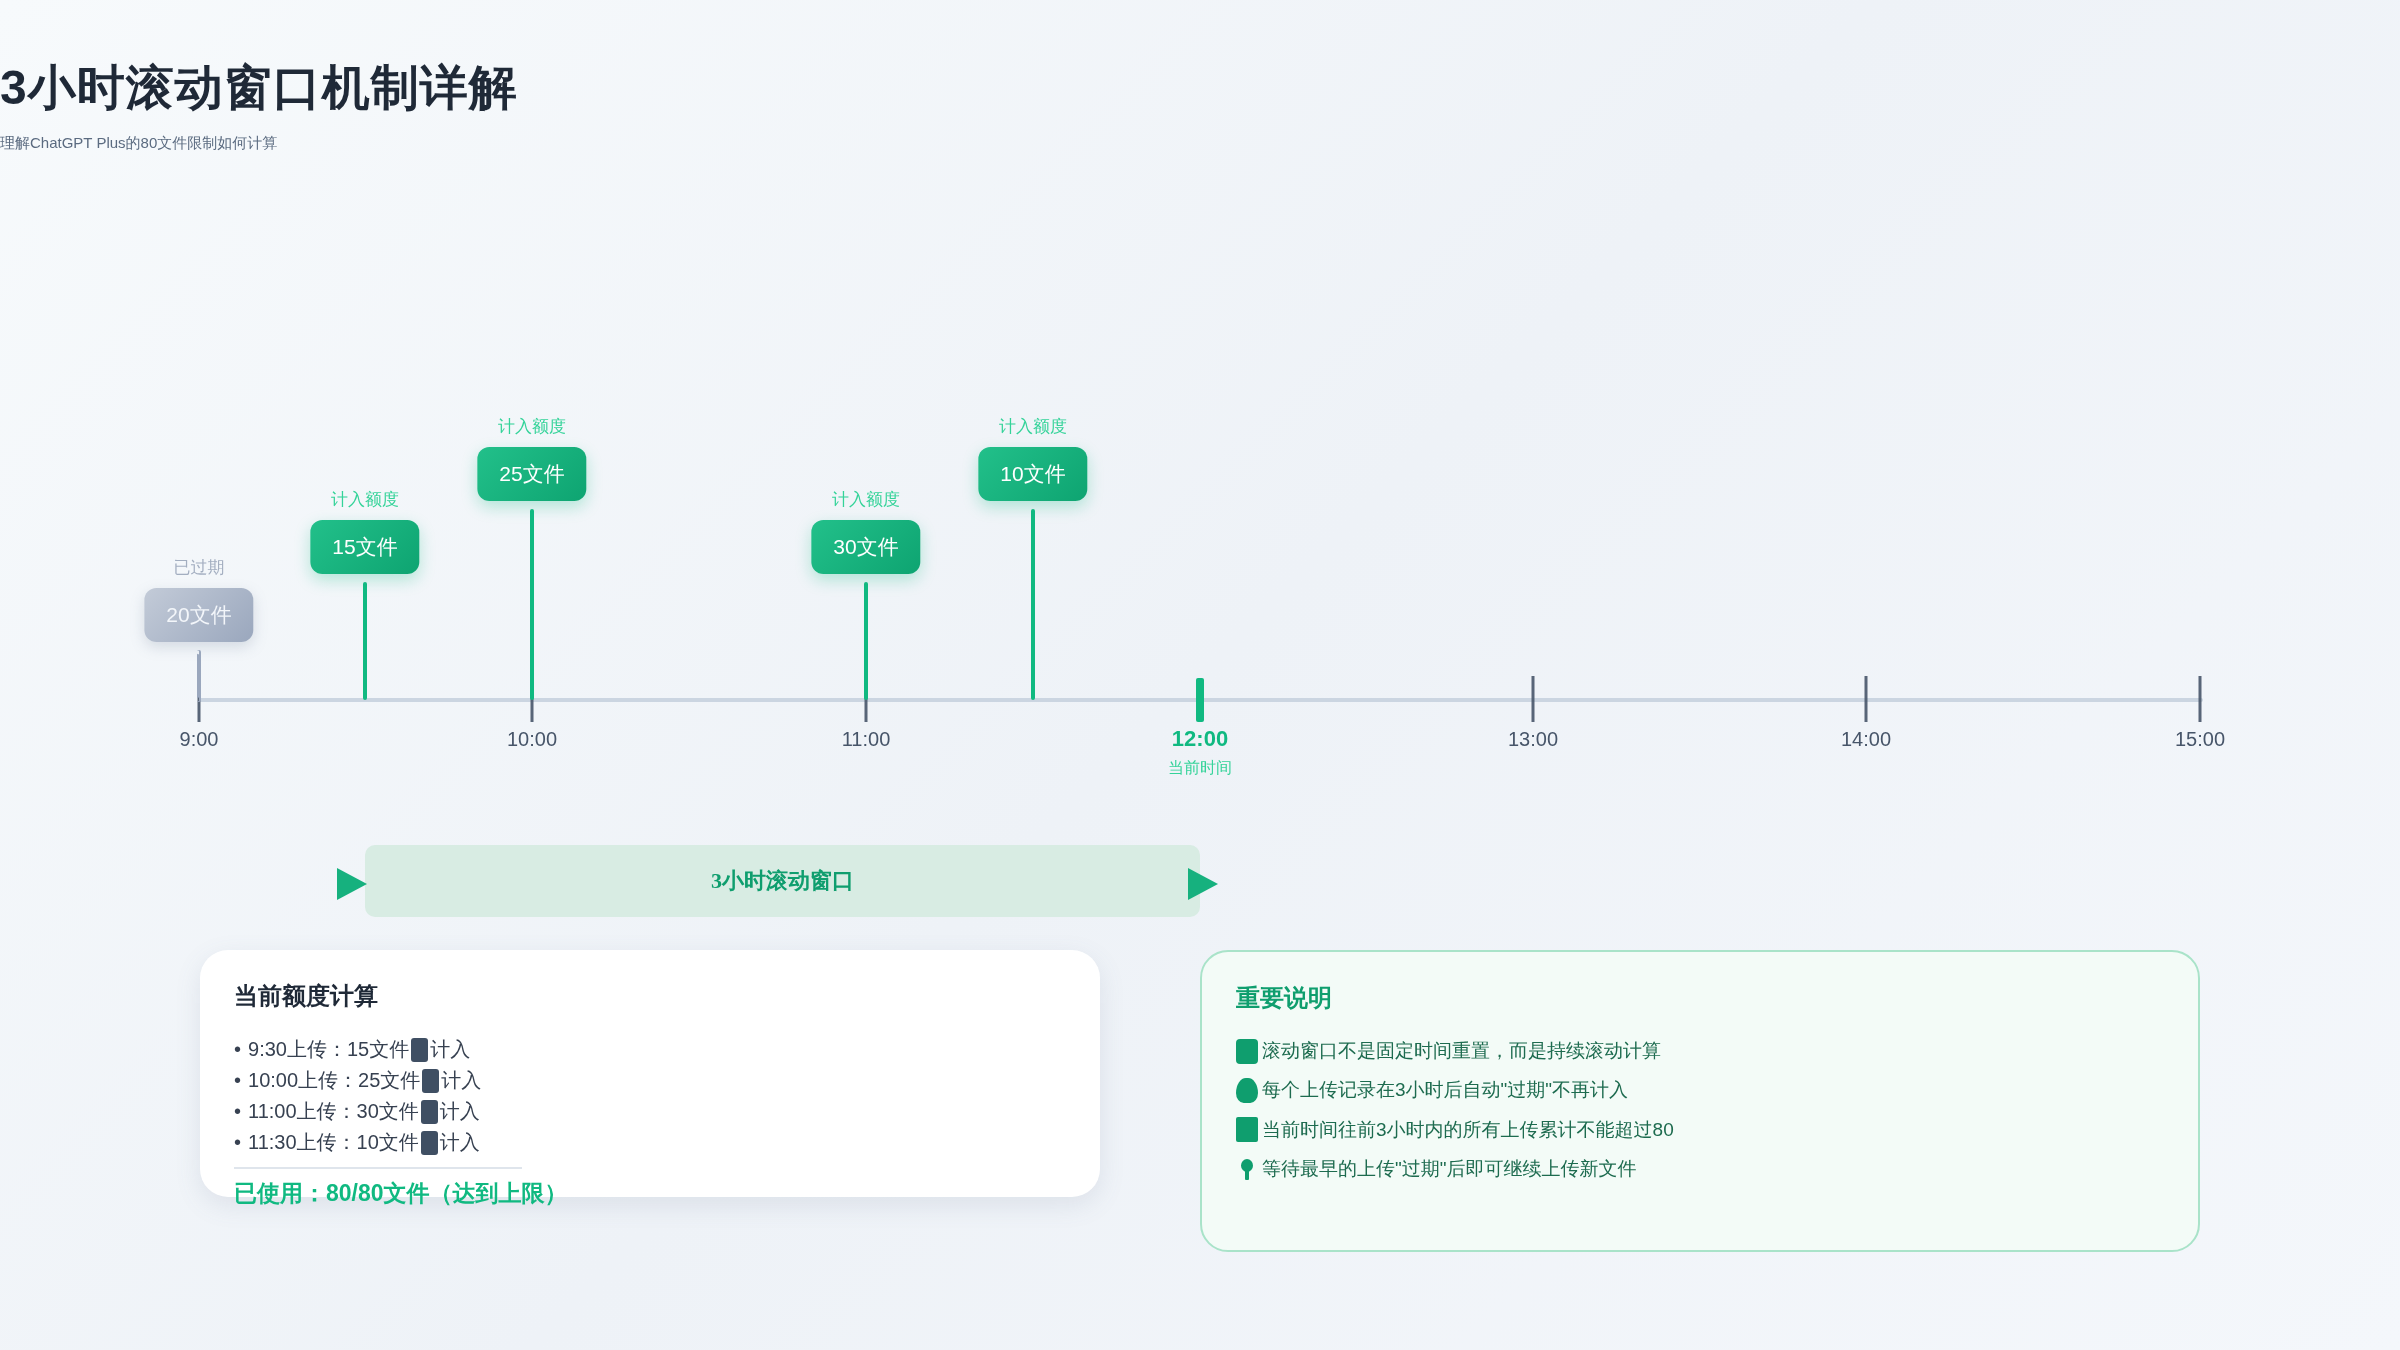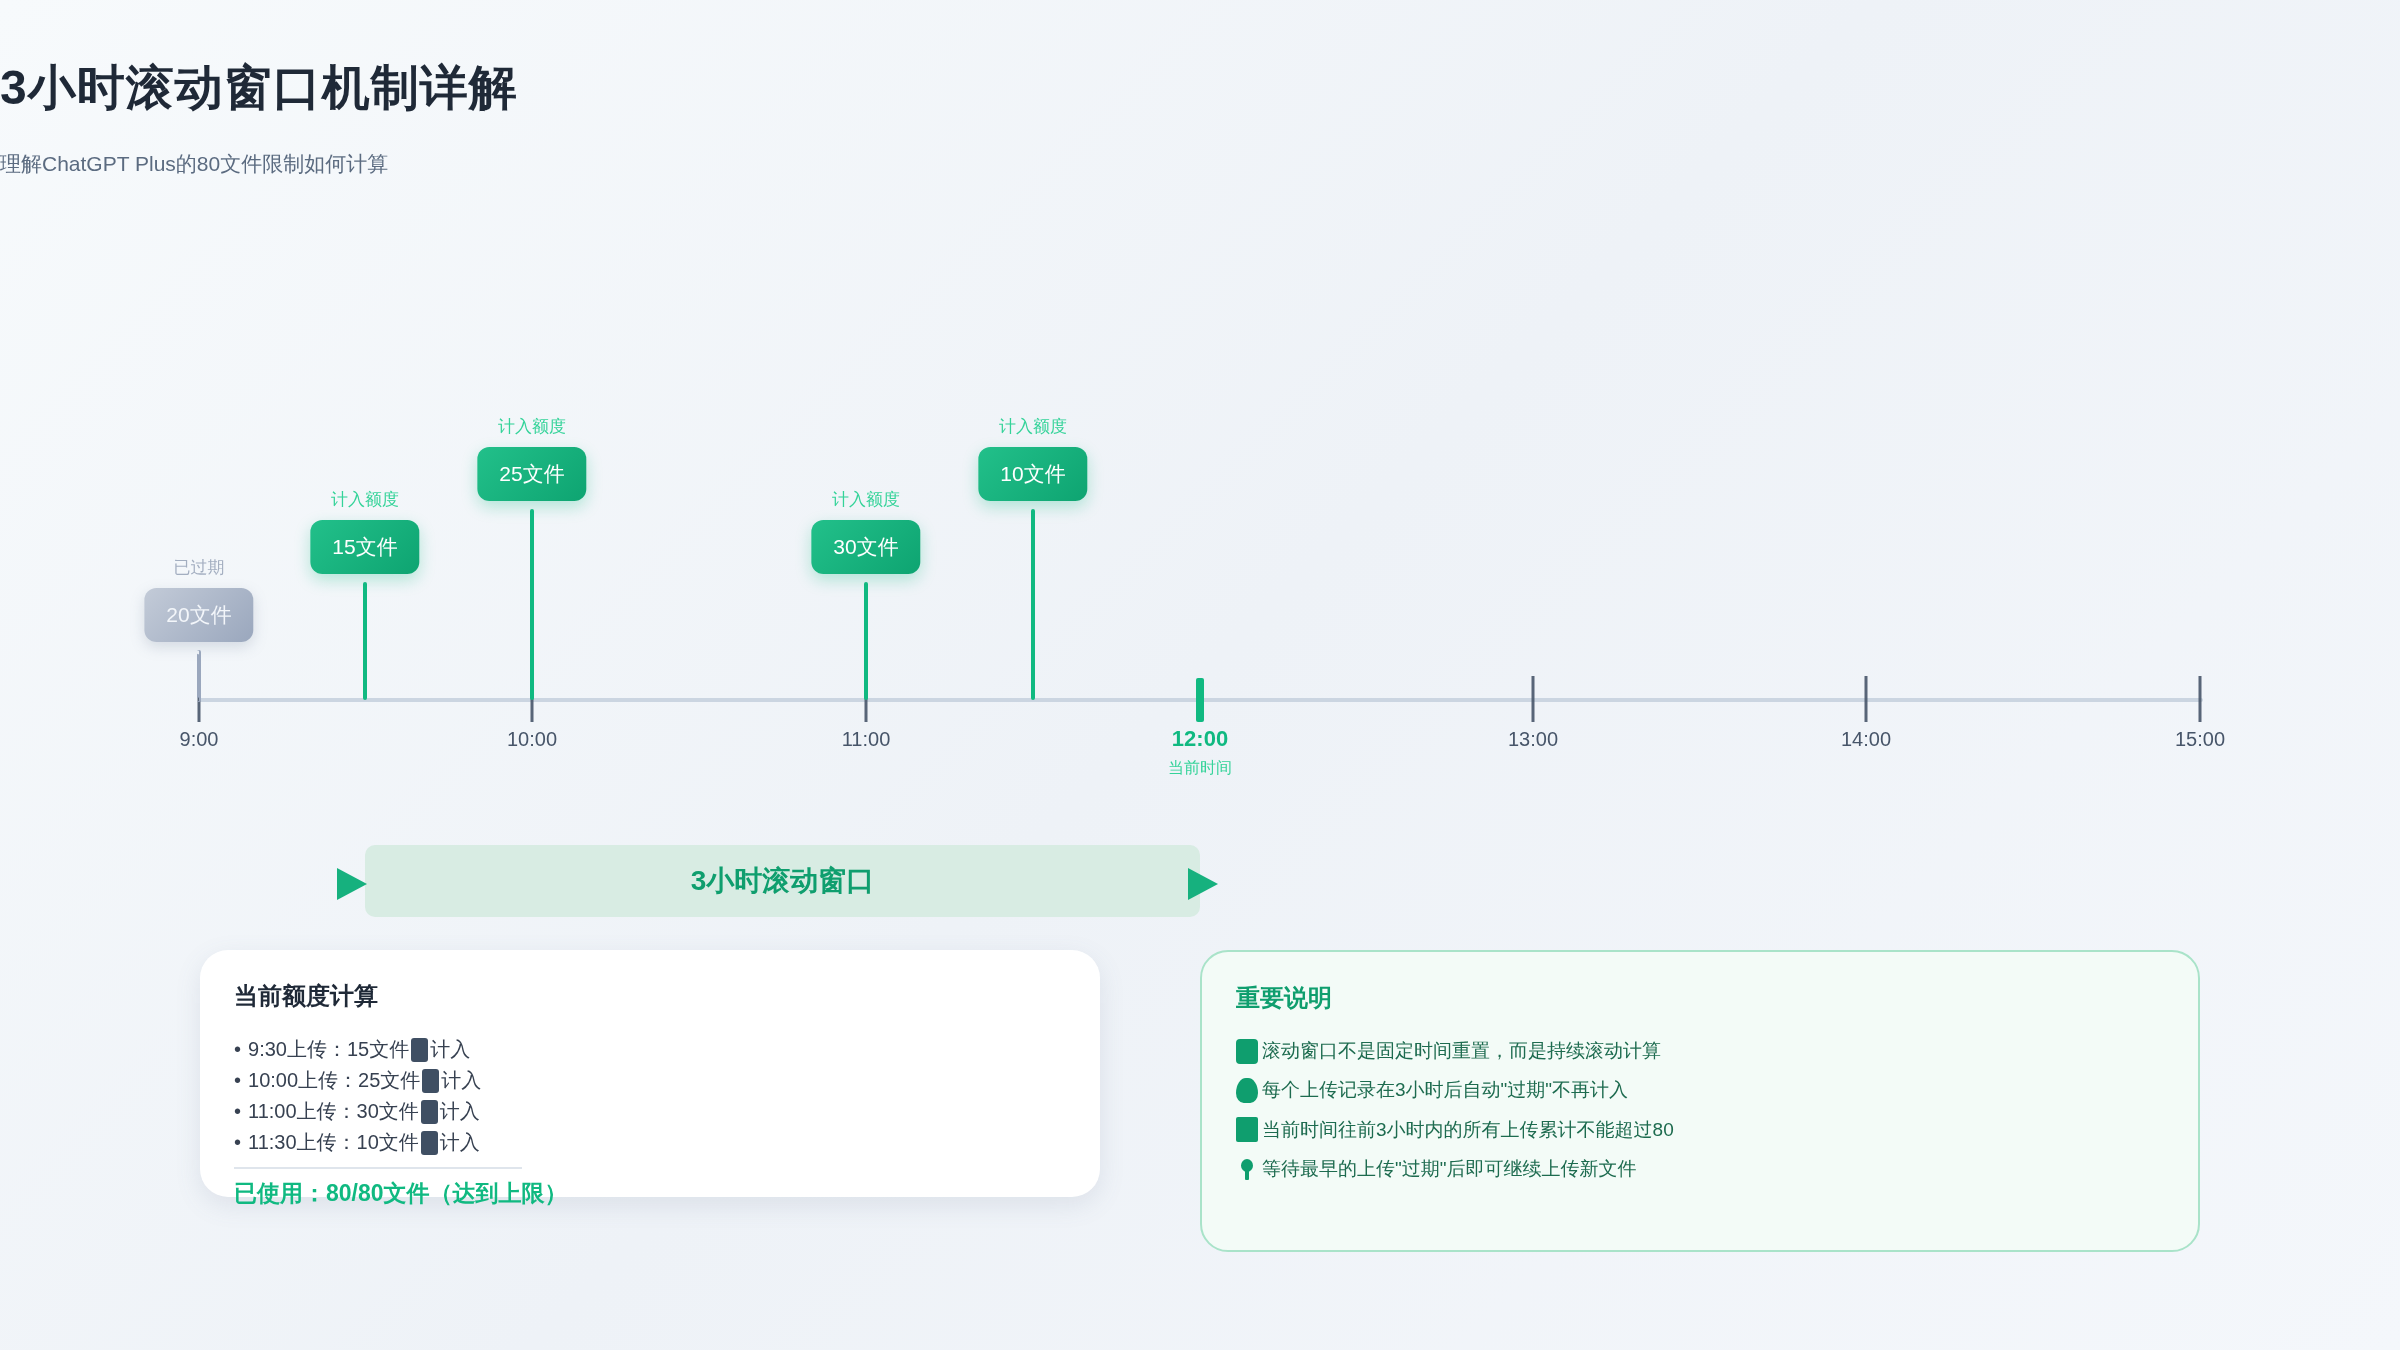--- a/index.html
+++ b/index.html
@@ -10,21 +10,21 @@
     overflow: hidden;
   }
   .page { position: relative; width: 2400px; height: 1350px; }
 
   
   .header { position: absolute; top: 58px; left: 0; width: 2200px; }
   .title {
     font-size: 48px; font-weight: bold; color: #1f2937;
     letter-spacing: 1px; line-height: 1.25;
   }
-  .subtitle { margin-top: 32px; font-size: 21px; color: #5b6b80; font-weight: normal; }
+  .subtitle { margin-top: 16px; font-size: 15px; color: #5b6b80; font-weight: normal; }
 
   
   .timeline { position: absolute; left: 0; top: 0; width: 2400px; height: 1350px; }
   .axis-line {
     position: absolute; left: 199px; top: 698px; width: 2004px; height: 4px;
     background: #cbd5e1; border-radius: 2px;
   }
   .tick {
     position: absolute; width: 3px; height: 46px; background: #475569;
     top: 676px; transform: translateX(-1.5px); opacity: .9;
@@ -70,21 +70,21 @@
   }
   .badge-cap.expired { color: #a3aec0; }
 
   
   .window-band {
     position: absolute; left: 365px; top: 845px; width: 835px; height: 72px;
     background: #d8ece3; border-radius: 10px;
   }
   .window-label {
     position: absolute; inset: 0; display: flex; align-items: center; justify-content: center;
-    font-size: 28px; font-weight: bold; color: #0f9e6e;
+    font-size: 22px; font-weight: bold; color: #0f9e6e; font-family: Liberation Serif, serif;
   }
   .arrow {
     position: absolute; top: 868px; width: 0; height: 0;
     border-top: 16px solid transparent; border-bottom: 16px solid transparent;
     border-left: 30px solid #16b17e;
   }
   .arrow.left  { left: 337px; }
   .arrow.right { left: 1188px; }
 
   

